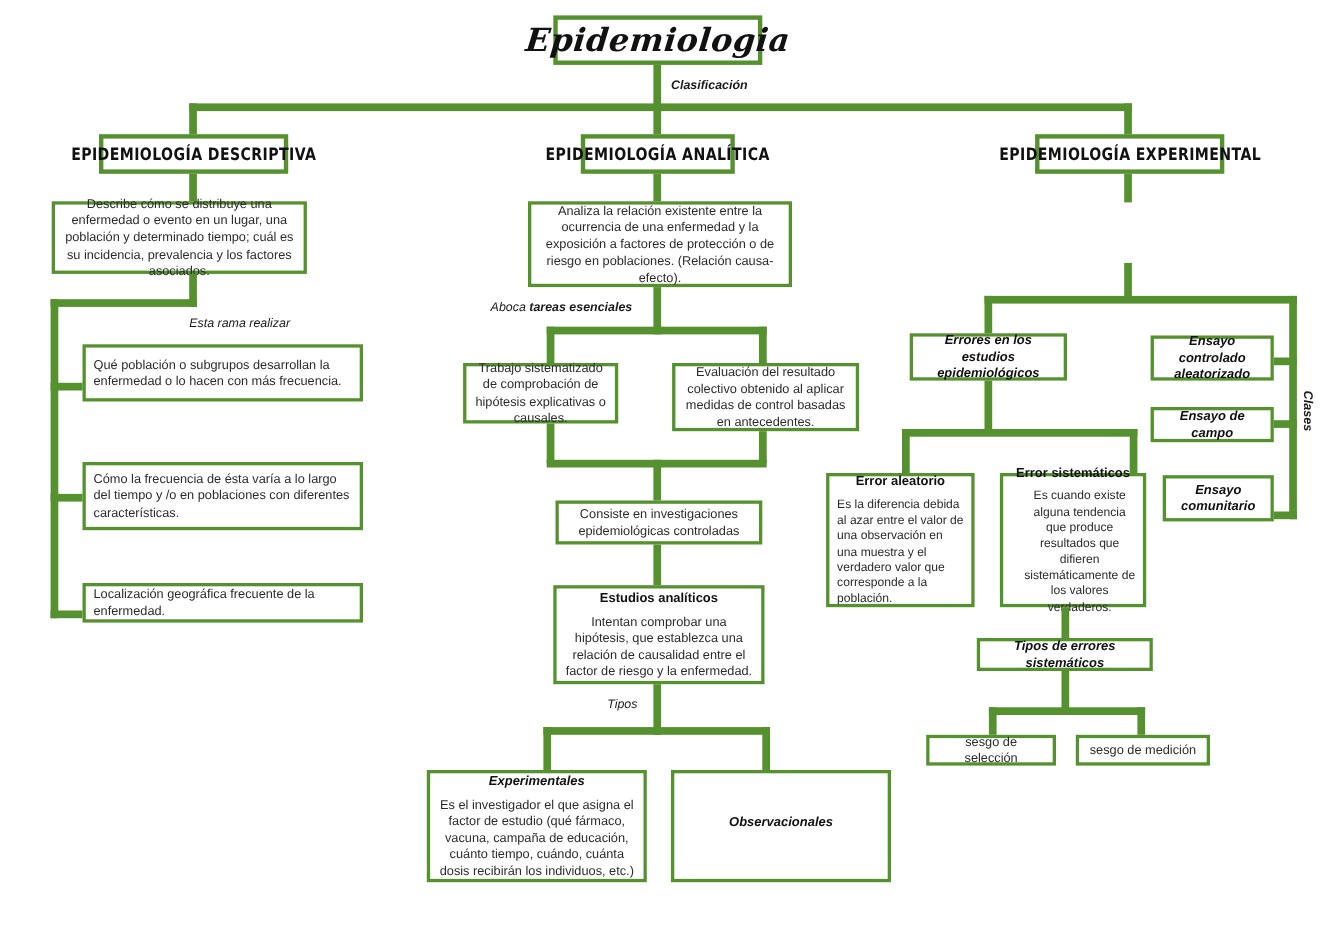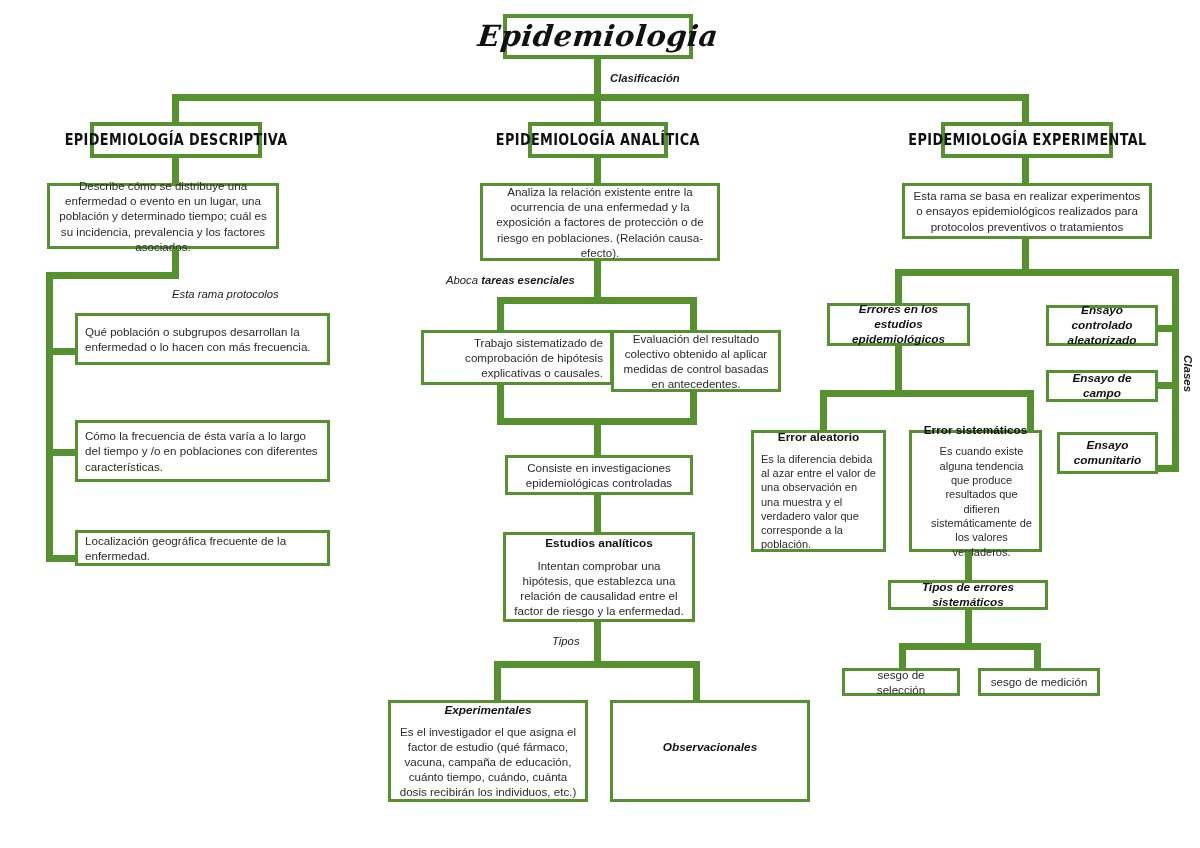--- a/index.html
+++ b/index.html
@@ -124,21 +124,21 @@
   <div class="bar" style="left:172px;top:158px;width:7px;height:26px;"></div>
 
   <div class="box" style="left:47px;top:183px;width:232px;height:66px;">
     <span class="body-txt">Describe cómo se distribuye una enfermedad o evento en un lugar, una población y determinado tiempo; cuál es su incidencia, prevalencia y los factores asociados.</span>
   </div>
 
   <div class="bar" style="left:172px;top:249px;width:7px;height:30px;"></div>
   <div class="bar" style="left:46px;top:272px;width:133px;height:7px;"></div>
   <div class="bar" style="left:46px;top:272px;width:7px;height:290px;"></div>
 
-  <div class="label" style="left:172px;top:288px;">Esta rama protocolos</div>
+  <div class="label" style="left:172px;top:288px;">Esta rama realizar</div>
 
   <div class="bar" style="left:46px;top:348px;width:32px;height:7px;"></div>
   <div class="bar" style="left:46px;top:449px;width:32px;height:7px;"></div>
   <div class="bar" style="left:46px;top:555px;width:32px;height:7px;"></div>
 
   <div class="box left-text" style="left:75px;top:313px;width:255px;height:52px;">
     <span class="body-txt">Qué población o subgrupos desarrollan la enfermedad o lo hacen con más frecuencia.</span>
   </div>
   <div class="box left-text" style="left:75px;top:420px;width:255px;height:62px;">
     <span class="body-txt">Cómo la frecuencia de ésta varía a lo largo del tiempo y /o en poblaciones con diferentes características.</span>
@@ -159,21 +159,21 @@
   <div class="bar" style="left:594px;top:261px;width:7px;height:43px;"></div>
 
   <div class="label" style="left:446px;top:274px;">
     <span>Aboca </span><b>tareas esenciales</b>
   </div>
 
   <div class="bar" style="left:497px;top:297px;width:200px;height:7px;"></div>
   <div class="bar" style="left:497px;top:297px;width:7px;height:35px;"></div>
   <div class="bar" style="left:690px;top:297px;width:7px;height:35px;"></div>
 
-  <div class="box" style="left:421px;top:330px;width:192px;height:55px;text-align:right;">
+  <div class="box" style="left:421px;top:330px;width:141px;height:55px;">
     <span class="body-txt">Trabajo sistematizado de comprobación de hipótesis explicativas o causales.</span>
   </div>
   <div class="box" style="left:611px;top:330px;width:170px;height:62px;">
     <span class="body-txt">Evaluación del resultado colectivo obtenido al aplicar medidas de control basadas en antecedentes.</span>
   </div>
 
   <div class="bar" style="left:497px;top:385px;width:7px;height:36px;"></div>
   <div class="bar" style="left:690px;top:392px;width:7px;height:29px;"></div>
   <div class="bar" style="left:497px;top:418px;width:200px;height:7px;"></div>
   <div class="bar" style="left:594px;top:418px;width:7px;height:38px;"></div>
@@ -202,23 +202,20 @@
   </div>
   <div class="box" style="left:610px;top:700px;width:200px;height:102px;">
     <span class="hdr it">Observacionales</span>
   </div>
 
   <div class="box branch-box" style="left:941px;top:122px;width:172px;height:36px;">
     <span class="branch-txt">EPIDEMIOLOGÍA EXPERIMENTAL</span>
   </div>
   <div class="bar" style="left:1022px;top:158px;width:7px;height:26px;"></div>
 
-  <div class="box" style="left:902px;top:183px;width:250px;height:56px;">
-    <span class="body-txt">Esta rama se basa en realizar experimentos o ensayos epidemiológicos realizados para protocolos preventivos o tratamientos</span>
-  </div>
 
   <div class="bar" style="left:1022px;top:239px;width:7px;height:36px;"></div>
 
   <div class="bar" style="left:895px;top:269px;width:284px;height:7px;"></div>
   <div class="bar" style="left:895px;top:269px;width:7px;height:35px;"></div>
   <div class="bar" style="left:1172px;top:269px;width:7px;height:203px;"></div>
 
   <div class="box" style="left:827px;top:303px;width:143px;height:43px;">
     <span class="hdr it only-hdr">Errores en los estudios epidemiológicos</span>
   </div>

